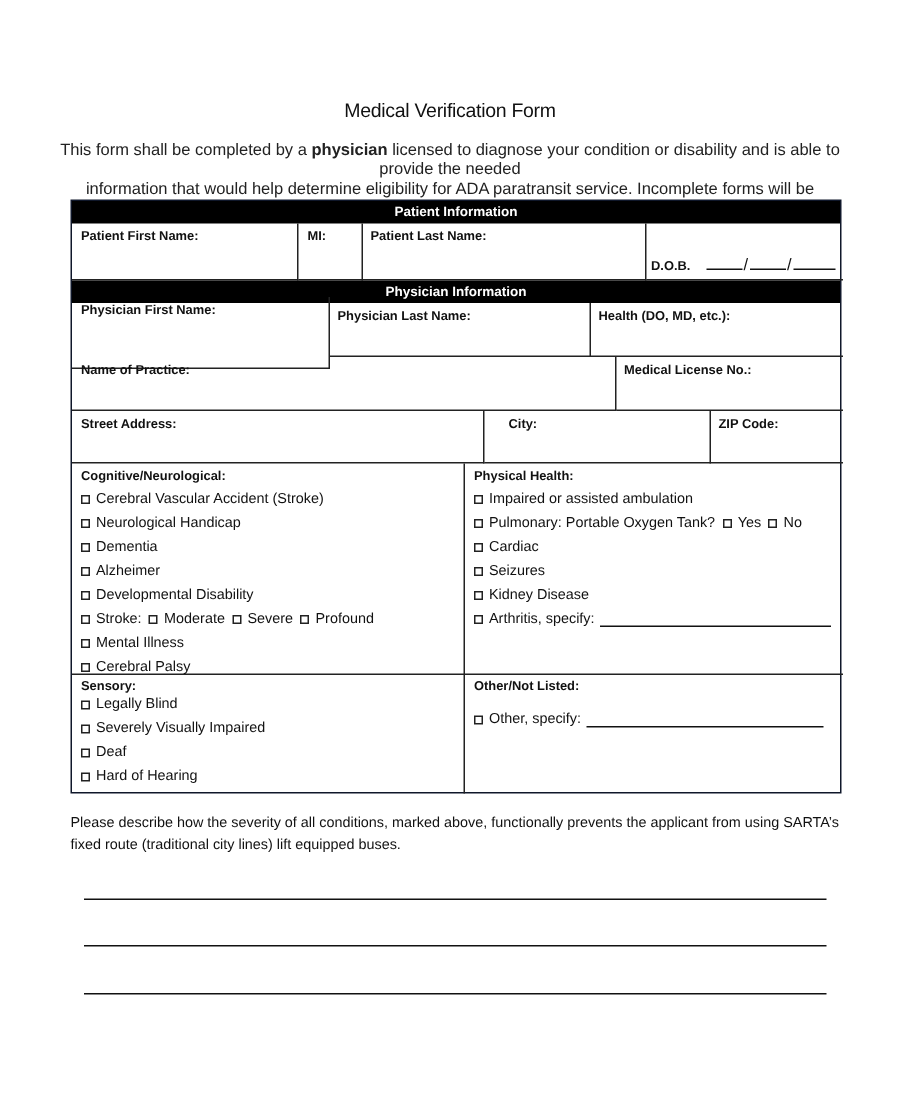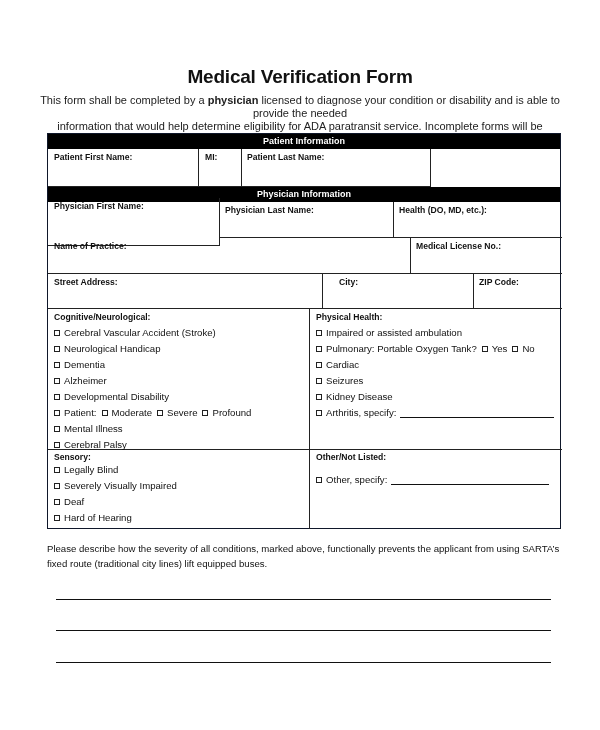--- a/index.html
+++ b/index.html
@@ -1,21 +1,21 @@
 <!DOCTYPE html>
 <html><head>
 <meta charset="utf-8">
 <style>
   * { box-sizing: border-box; margin: 0; padding: 0; }
   html, body { width: 600px; height: 730px; background: #ffffff; overflow: hidden; }
   body { font-family: "Liberation Sans", sans-serif; color: #111; position: relative; }
 
   .title {
     position: absolute; left: 0; top: 66px; width: 600px; text-align: center;
-    font-size: 19px; font-weight: bold; letter-spacing: -0.2px; color: #111;
+    font-size: 13px; font-weight: normal; letter-spacing: -0.2px; color: #111;
   }
   .intro {
     position: absolute; left: 40px; top: 94px; width: 520px; text-align: center;
     font-size: 11px; line-height: 13px; color: #222;
   }
   .intro b { font-weight: bold; }
 
   .form {
     position: absolute; left: 47px; top: 133px; width: 514px; height: 396px;
     border: 1px solid #0f172a;
@@ -63,20 +63,26 @@
 
   <div class="cell" style="left:0; top:15px; width:151px; height:38px;">
     <span class="lbl" style="left:6px; top:3px;">Patient First Name:</span>
   </div>
   <div class="cell" style="left:151px; top:15px; width:43px; height:38px;">
     <span class="lbl" style="left:6px; top:3px;">MI:</span>
   </div>
   <div class="cell" style="left:194px; top:15px; width:189px; height:38px;">
     <span class="lbl" style="left:5px; top:3px;">Patient Last Name:</span>
   </div>
+  <div class="cell noright" style="left:383px; top:15px; width:131px; height:38px;">
+    <span class="dob" style="left:3px; top:22px;">
+      <span>D.O.B.</span>
+      <span class="blank" style="width:24px; margin-left:8px;"></span><span class="slash">/</span><span class="blank" style="width:24px;"></span><span class="slash">/</span><span class="blank" style="width:28px;"></span>
+    </span>
+  </div>
 
   <div class="bar" style="top:53px;">Physician Information</div>
 
   <div class="cell" style="left:0; top:64px; width:172px; height:48px;">
     <span class="lbl" style="left:6px; top:3px;">Physician First Name:</span>
   </div>
   <div class="cell" style="left:172px; top:68px; width:174px; height:36px;">
     <span class="lbl" style="left:5px; top:3px;">Physician Last Name:</span>
   </div>
   <div class="cell noright" style="left:346px; top:68px; width:168px; height:36px;">
@@ -118,21 +124,21 @@
       <li class="item">
           <span class="box"></span>
           <span>Alzheimer</span>
         </li>
       <li class="item">
           <span class="box"></span>
           <span>Developmental Disability</span>
         </li>
       <li class="item">
           <span class="box"></span>
-          <span>Patient:</span>
+          <span>Stroke:</span>
         <span class="sub">
             <span class="box"></span>
             <span>Moderate</span>
           </span>
         <span class="sub">
             <span class="box"></span>
             <span>Severe</span>
           </span>
         <span class="sub">
             <span class="box"></span>

